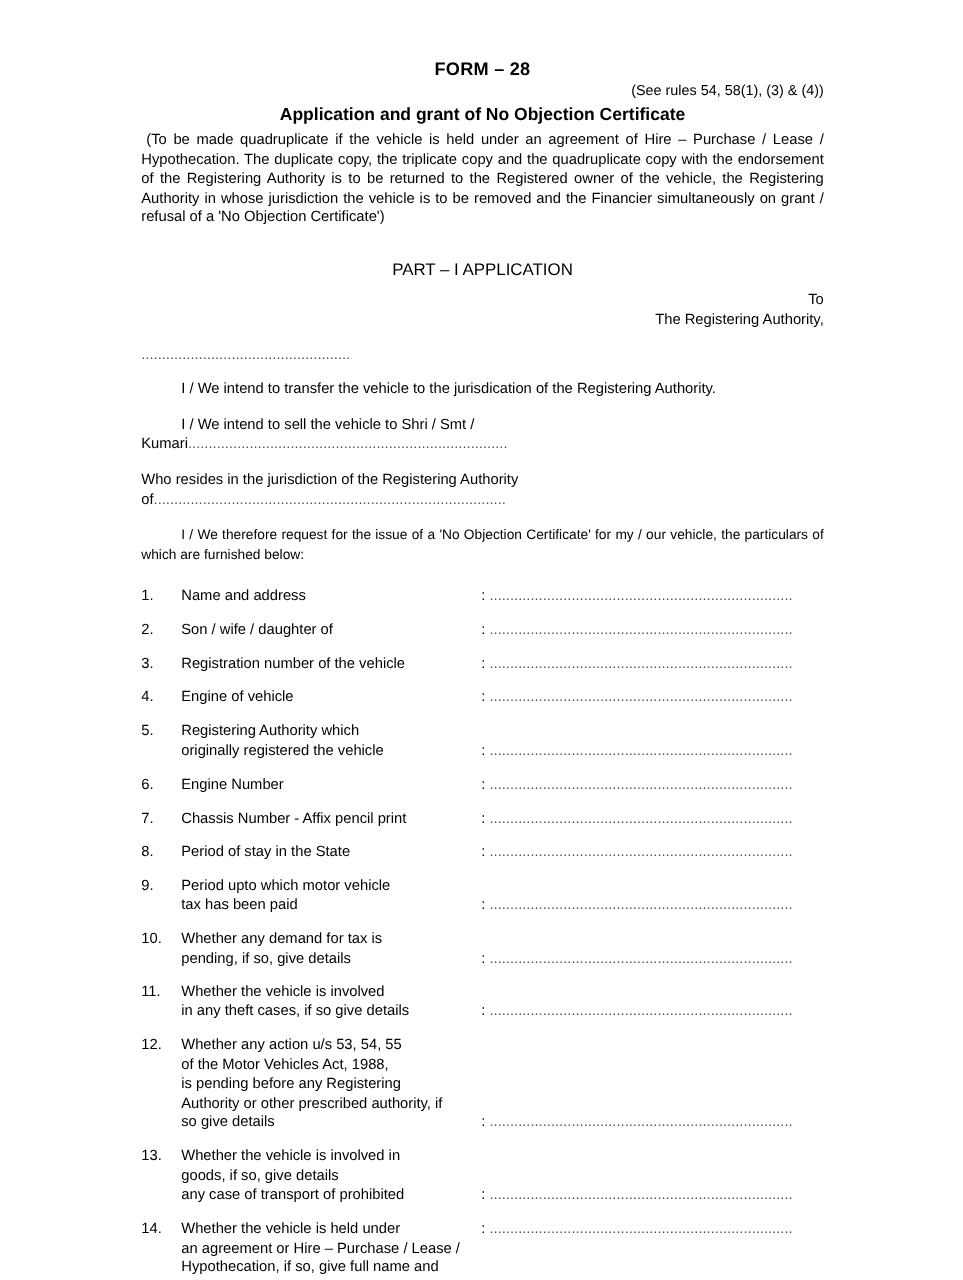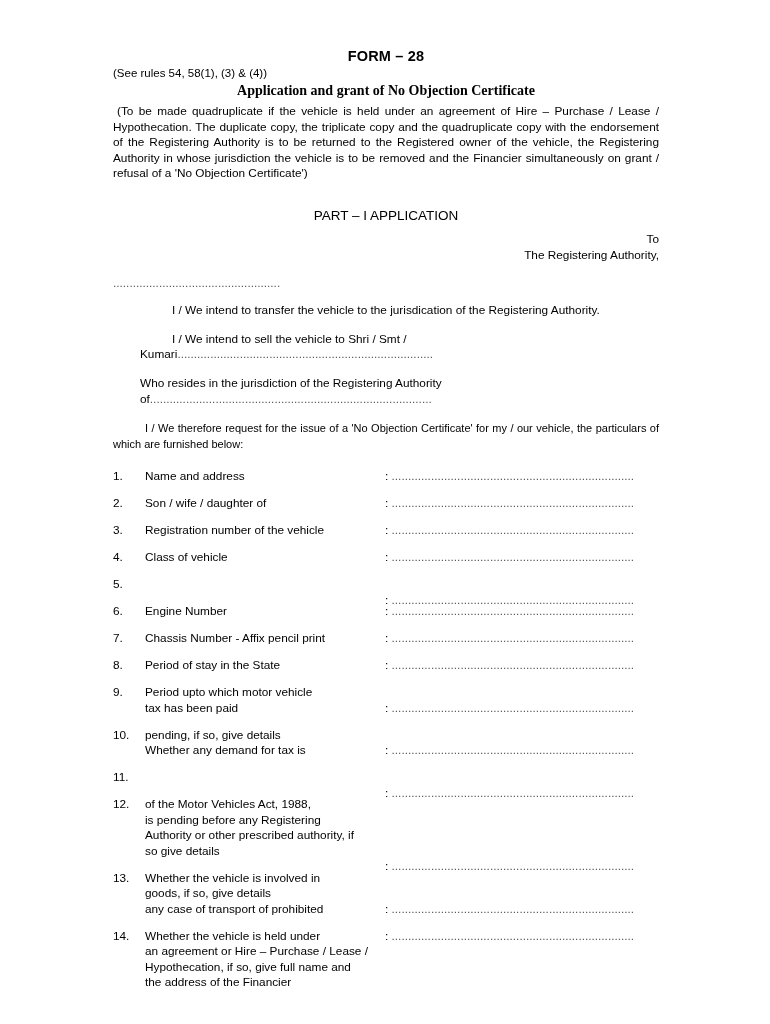--- a/index.html
+++ b/index.html
@@ -31,33 +31,32 @@
   }
   
   .title-main {
     text-align: center;
     font-size: 14.5px;
     font-weight: bold;
     line-height: 17px;
     letter-spacing: 0.2px;
   }
   .title-rules {
-    text-align: left;
+    text-align: right;
     font-size: 11.5px;
     font-weight: normal;
     line-height: 15px;
     margin-top: 1px;
   }
   .title-sub {
     text-align: center;
     font-size: 14px;
     font-weight: bold;
     line-height: 18px;
     margin-top: 1px;
-    font-family: Liberation Serif, serif;
   }
   .part-heading {
     text-align: center;
     font-size: 13.5px;
     font-weight: normal;
     margin-top: 25px;
     line-height: 17px;
   }
   
   .preamble {
@@ -82,21 +81,20 @@
     letter-spacing: 0px;
     white-space: nowrap;
     overflow: hidden;
     width: 168px;
     color: #555;
   }
   .para {
     font-size: 11.8px;
     line-height: 15.6px;
     margin-top: 13px;
-    margin-left: 27px;
   }
   .para.indent {
     text-indent: 32px;
   }
   .para .dots {
     color: #555;
     letter-spacing: 0px;
   }
   .para-justify {
     font-size: 11px;
@@ -199,26 +197,30 @@
         <div class="item">
           <div class="item-num">3.</div>
           <div class="item-label">
             <span class="ln">Registration number of the vehicle</span>
           </div>
           <div class="item-answer"><span class="colon">: </span><span class="dots">............................................................................</span></div>
         </div>
         <div class="item">
           <div class="item-num">4.</div>
           <div class="item-label">
-            <span class="ln">Class of vehicle</span>
+            <span class="ln">Engine of vehicle</span>
           </div>
           <div class="item-answer"><span class="colon">: </span><span class="dots">............................................................................</span></div>
         </div>
         <div class="item">
           <div class="item-num">5.</div>
+          <div class="item-label">
+            <span class="ln">Registering Authority which</span>
+            <span class="ln">originally registered the vehicle</span>
+          </div>
           <div class="item-answer b1"><span class="colon">: </span><span class="dots">...............................................................................</span></div>
         </div>
         <div class="item">
           <div class="item-num">6.</div>
           <div class="item-label">
             <span class="ln">Engine Number</span>
           </div>
           <div class="item-answer"><span class="colon">: </span><span class="dots">...............................................................................</span></div>
         </div>
         <div class="item">
@@ -239,32 +241,37 @@
           <div class="item-num">9.</div>
           <div class="item-label">
             <span class="ln">Period upto which motor vehicle</span>
             <span class="ln">tax has been paid</span>
           </div>
           <div class="item-answer b1"><span class="colon">: </span><span class="dots">...............................................................................</span></div>
         </div>
         <div class="item">
           <div class="item-num">10.</div>
           <div class="item-label">
+            <span class="ln">Whether any demand for tax is</span>
             <span class="ln">pending, if so, give details</span>
-            <span class="ln">Whether any demand for tax is</span>
           </div>
           <div class="item-answer b1"><span class="colon">: </span><span class="dots">...............................................................................</span></div>
         </div>
         <div class="item">
           <div class="item-num">11.</div>
+          <div class="item-label">
+            <span class="ln">Whether the vehicle is involved</span>
+            <span class="ln">in any theft cases, if so give details</span>
+          </div>
           <div class="item-answer b1"><span class="colon">: </span><span class="dots">...............................................................................</span></div>
         </div>
         <div class="item">
           <div class="item-num">12.</div>
           <div class="item-label">
+            <span class="ln">Whether any action u/s 53, 54, 55</span>
             <span class="ln">of the Motor Vehicles Act, 1988,</span>
             <span class="ln">is pending before any Registering</span>
             <span class="ln">Authority or other prescribed authority, if</span>
             <span class="ln">so give details</span>
           </div>
           <div class="item-answer b4"><span class="colon">: </span><span class="dots">............................................................................</span></div>
         </div>
         <div class="item">
           <div class="item-num">13.</div>
           <div class="item-label">

